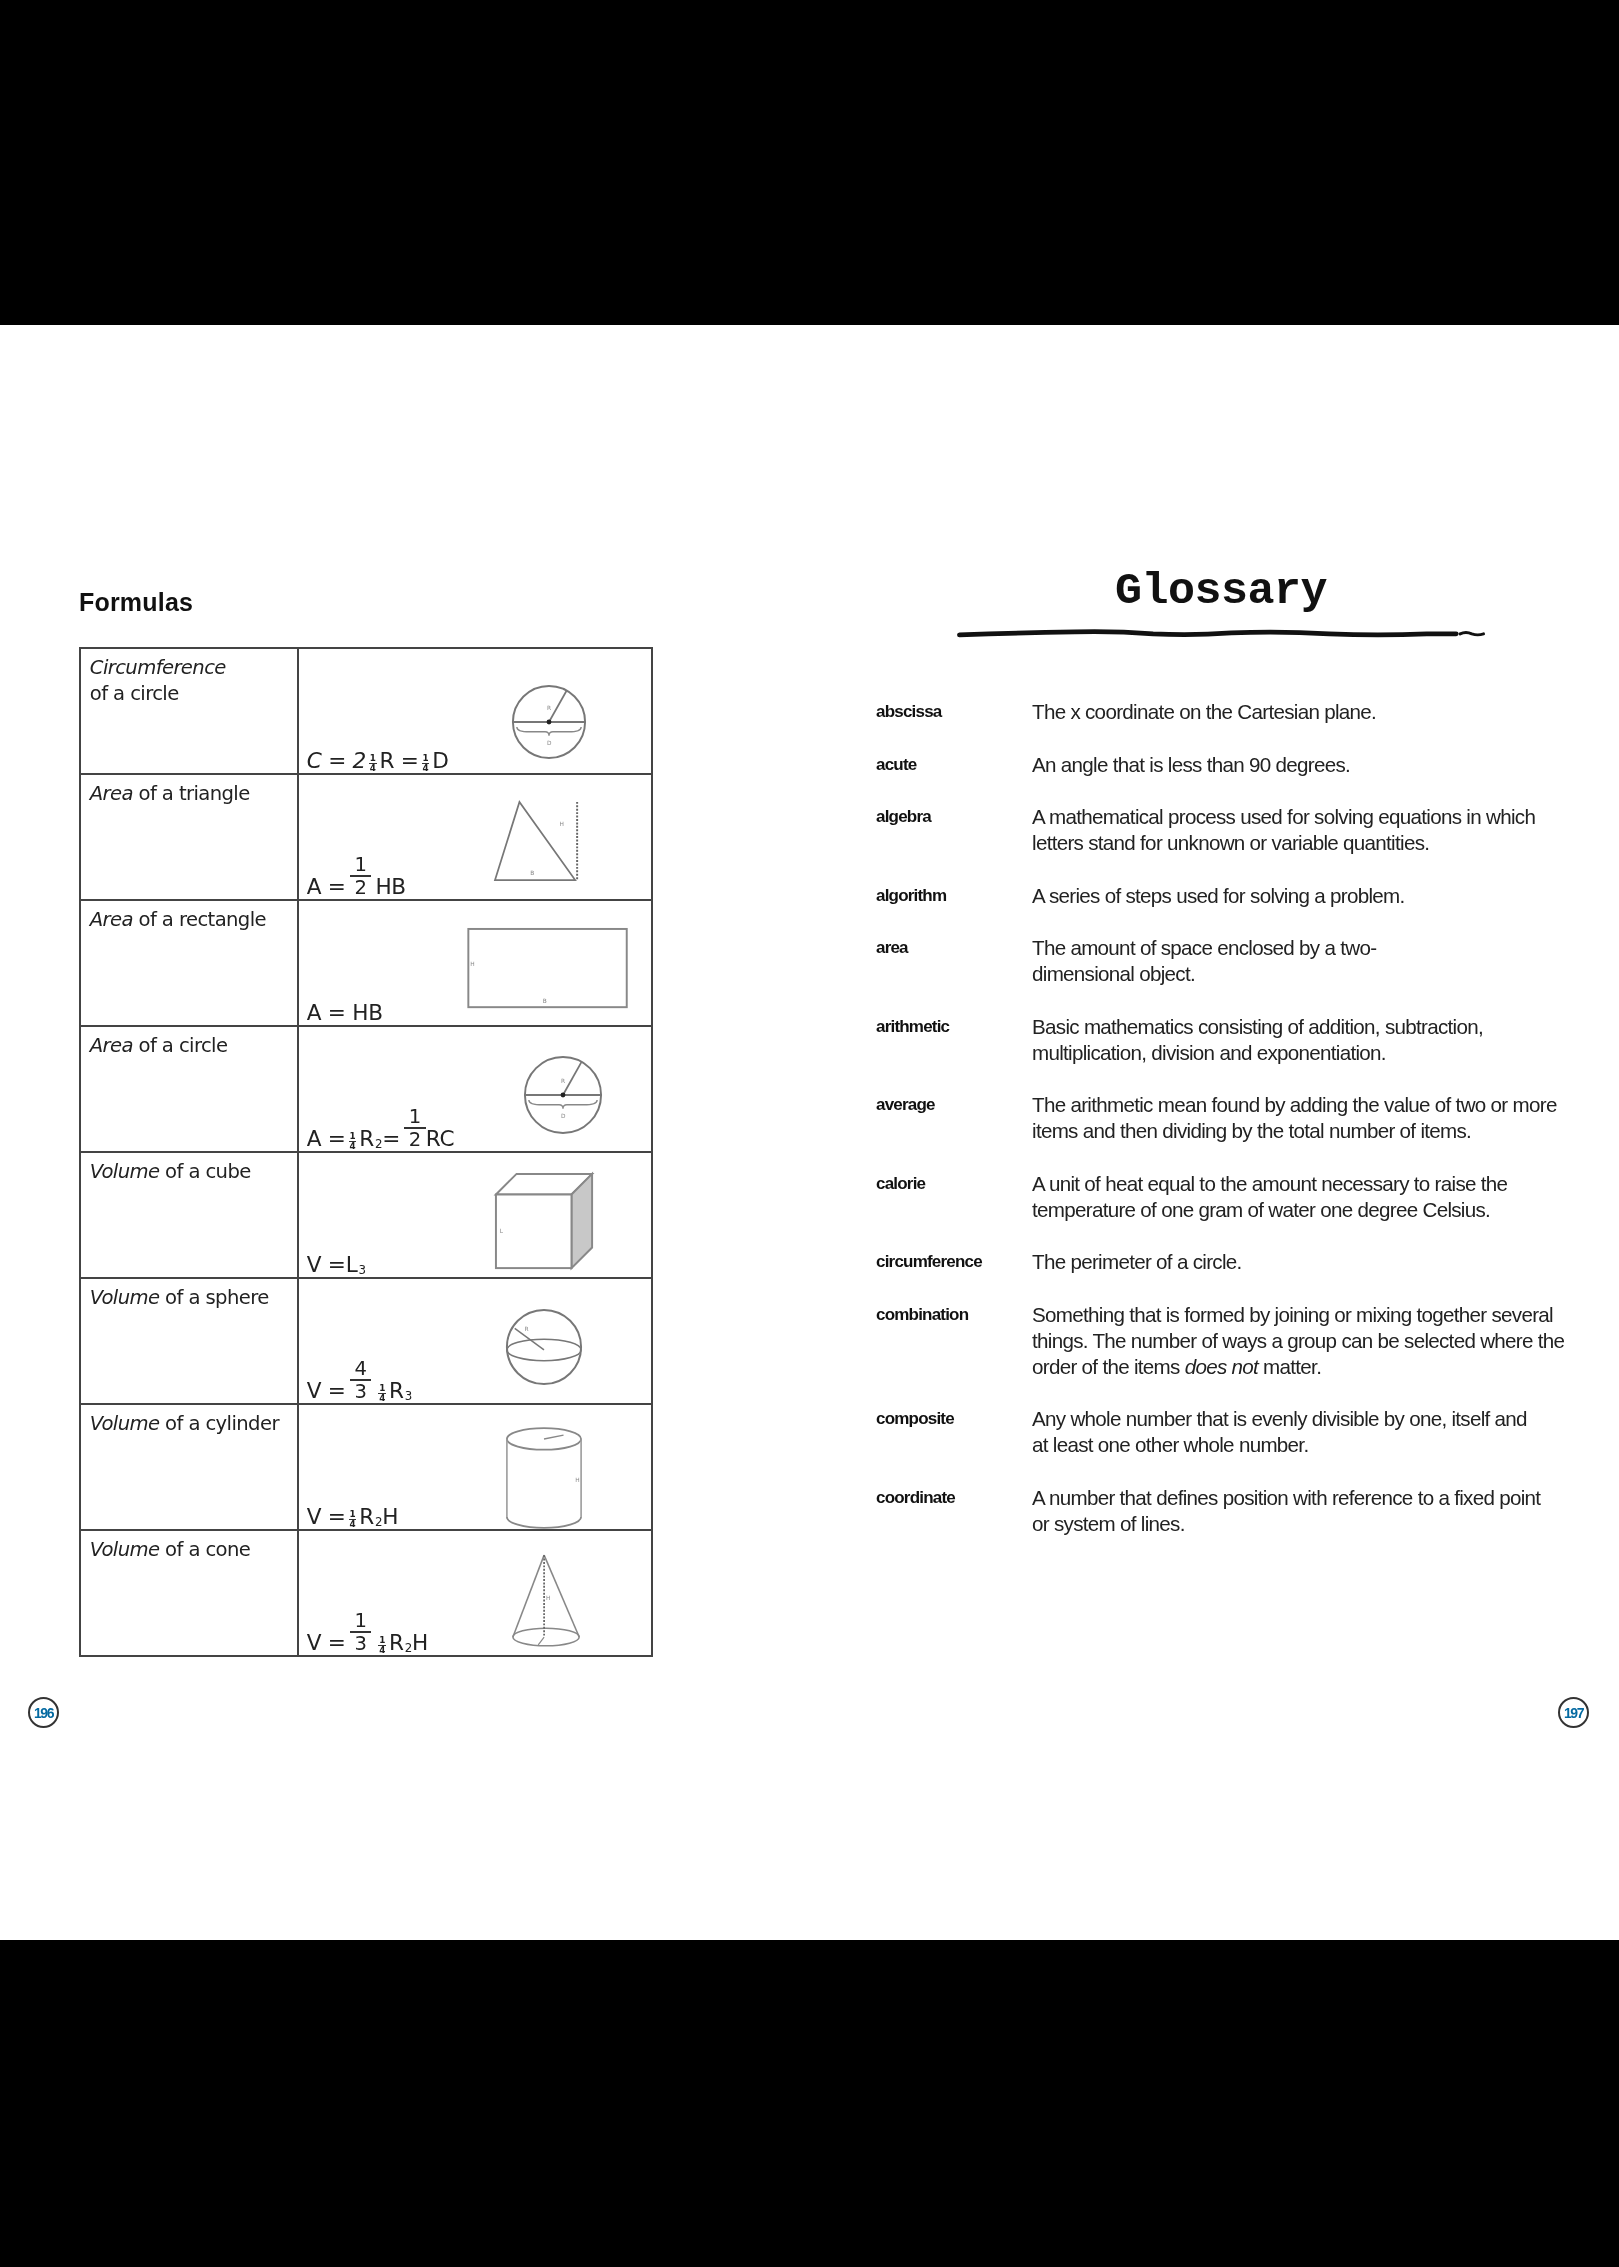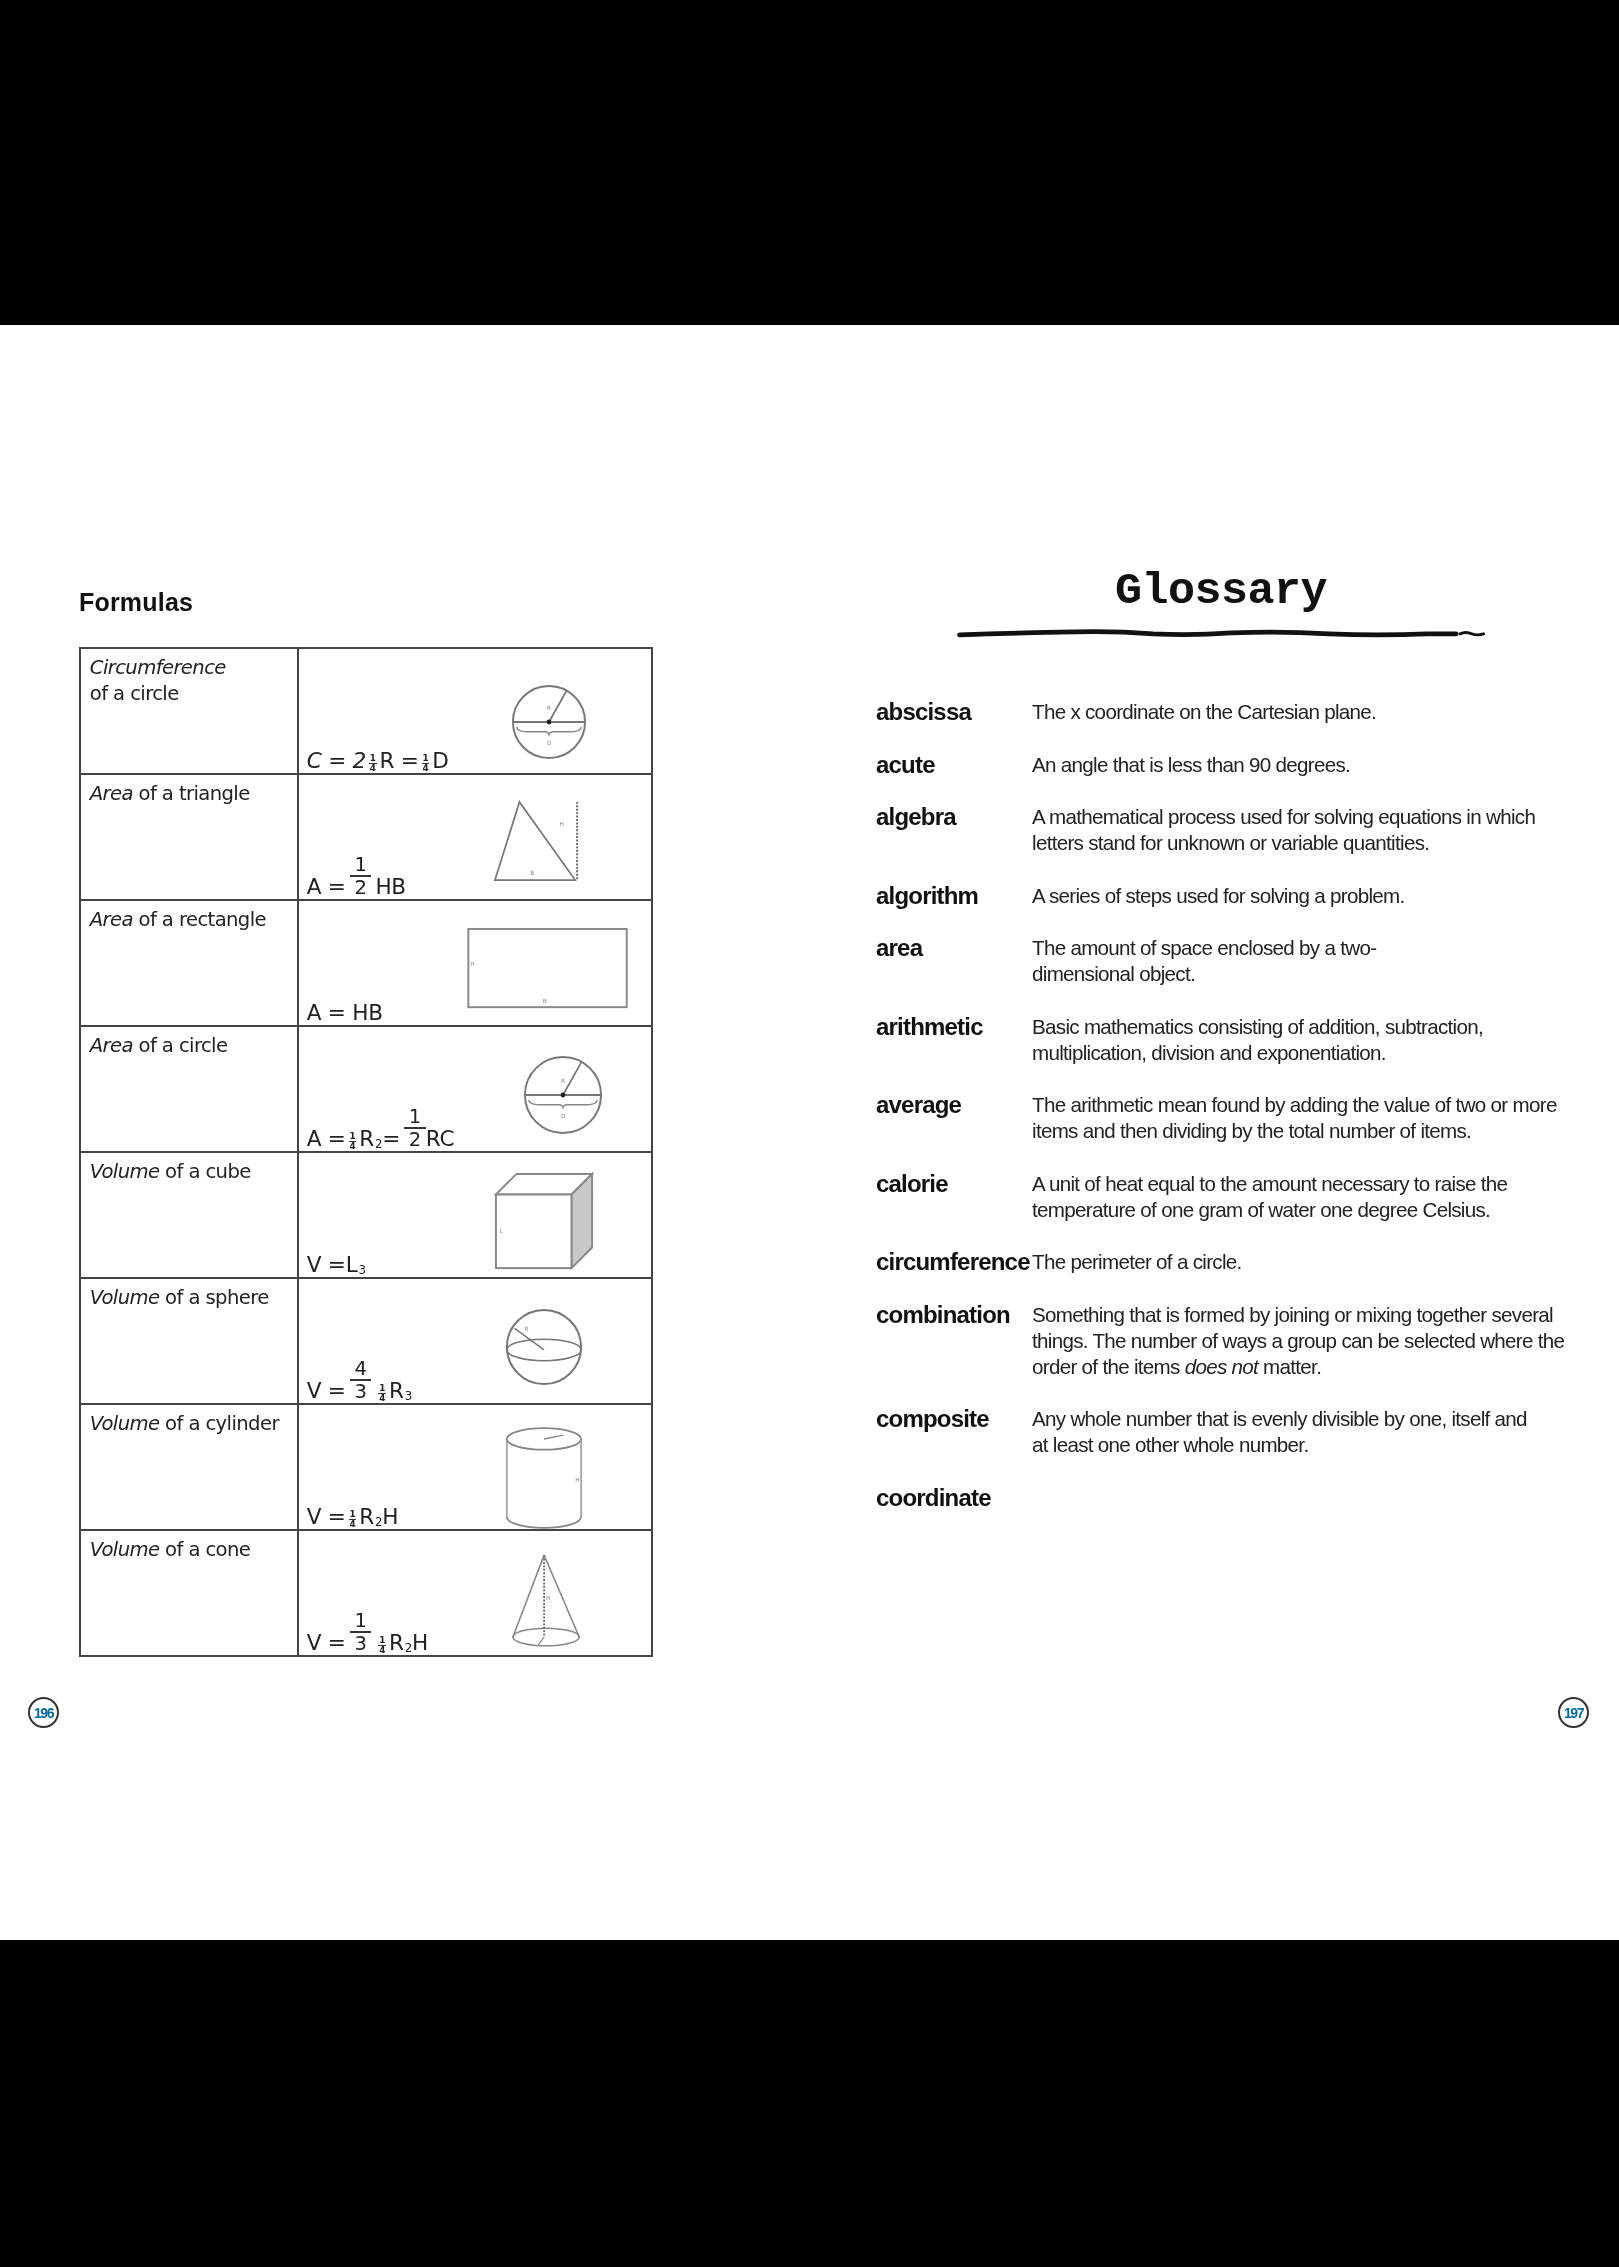--- a/index.html
+++ b/index.html
@@ -51,21 +51,21 @@
   }
   .glossary-title {
     position: absolute; left: 959px; width: 524px; top: 241px; text-align: center;
     font-family: Liberation Mono, monospace; font-weight: bold; font-size: 45px; letter-spacing: -0.5px; color: #111;
   }
   .glossary-underline { position: absolute; left: 957px; top: 303px; }
   .glossary-list { position: absolute; left: 876px; top: 374px; width: 706px; }
   .entry { display: flex; margin-bottom: 26.5px; }
   .term {
     width: 156px; flex: none; font-family: "Liberation Sans", sans-serif; font-weight: bold;
-    font-size: 24px; line-height: 25.5px; letter-spacing: -0.8px; color: #111;
+    font-size: 17px; line-height: 25.5px; letter-spacing: -0.8px; color: #111;
   }
   .def {
     flex: 1; font-family: "Liberation Sans", sans-serif; font-size: 20.6px; line-height: 26px;
     letter-spacing: -0.7px; color: #222; padding-right: 3.9px;
   }
   .def .italic { font-style: italic; }
 </style>
 </head>
 <body>
 
@@ -347,18 +347,19 @@
       <div class="def">
         <span>Something that is formed by joining or mixing together several things. The number of ways a group can be selected where the order of the items </span><span class="italic">does not</span><span> matter.</span>
       </div>
     </div>
     <div class="entry">
       <div class="term">composite</div>
       <div class="def" style="padding-right:39px">Any whole number that is evenly divisible by one, itself and at least one other whole number.</div>
     </div>
     <div class="entry">
       <div class="term">coordinate</div>
+      <div class="def" style="padding-right:39px">A number that defines position with reference to a fixed point or system of lines.</div>
     </div>
   </div>
 
   <div class="page-num" style="left:1558px; top:1372px;text-align:right;">197</div>
 </div>
 
 
 </body></html>

